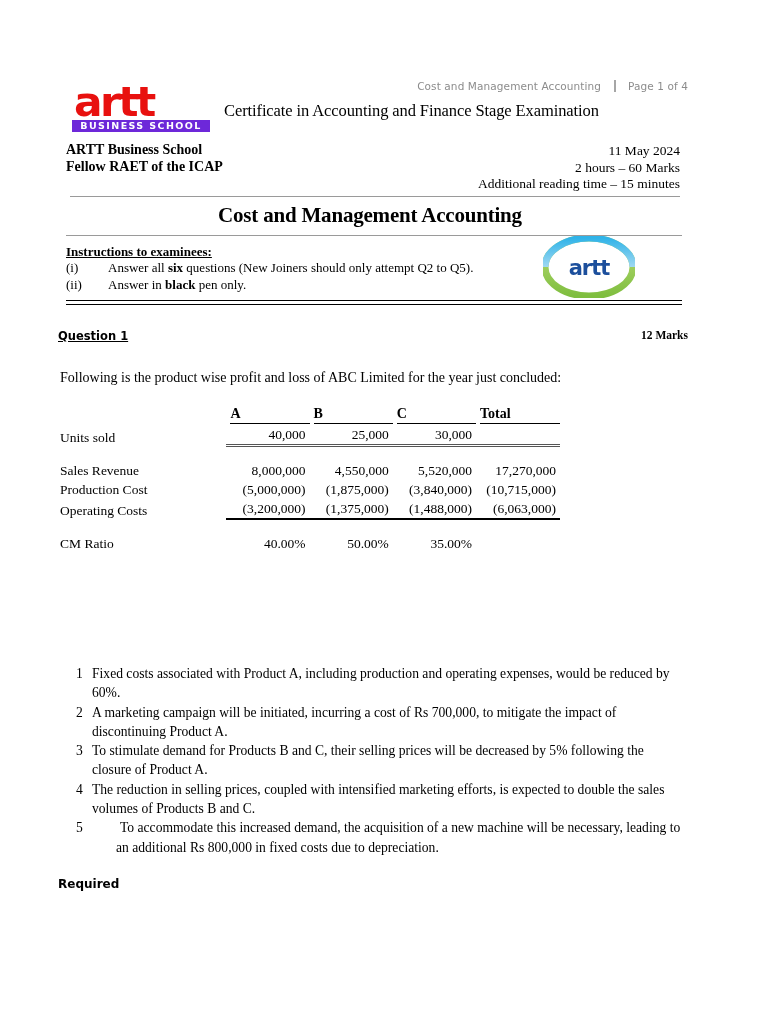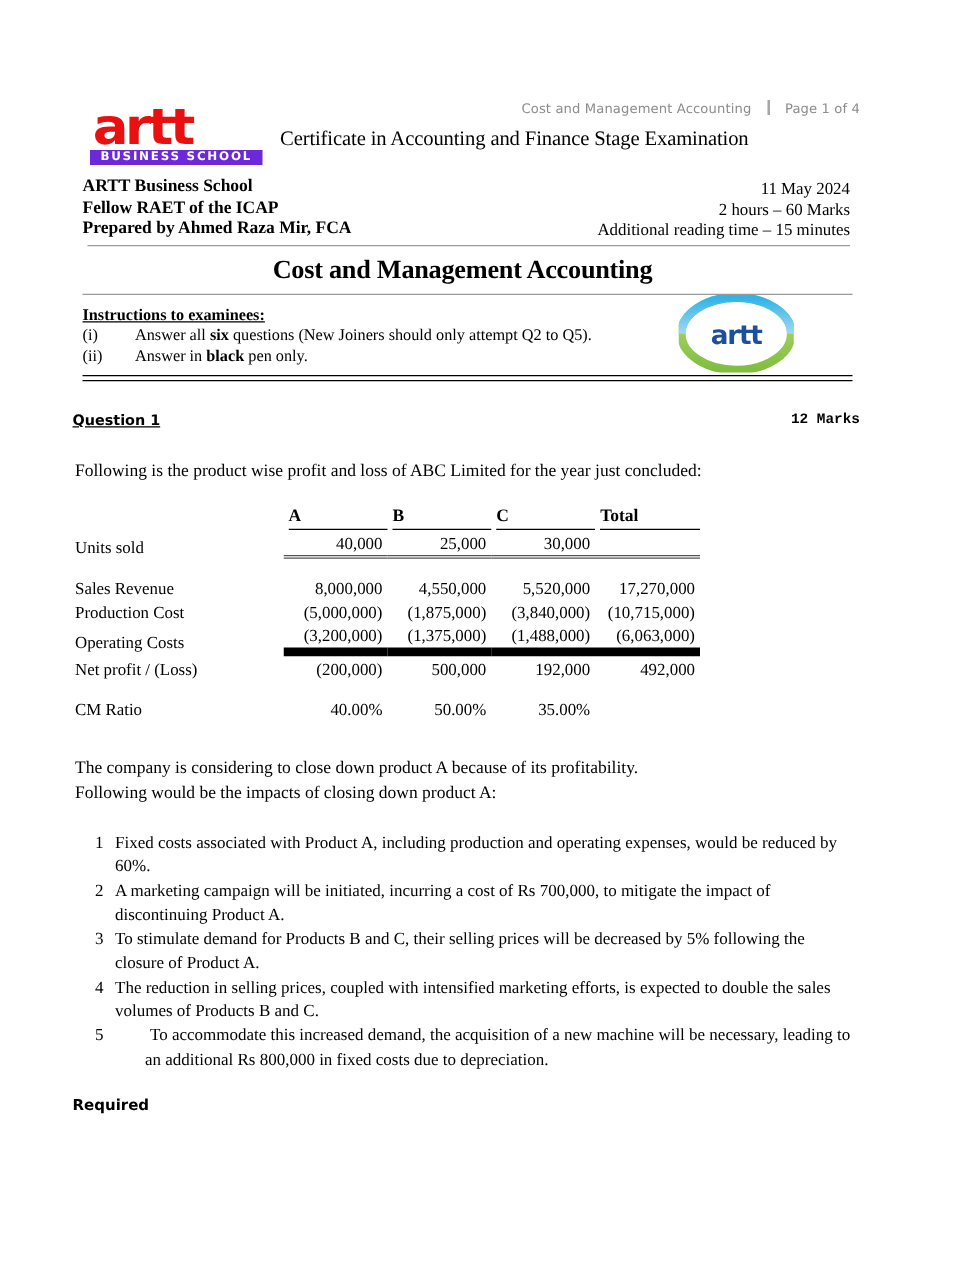--- a/index.html
+++ b/index.html
@@ -171,21 +171,21 @@
     font-weight: bold;
     font-size: 11.5px;
     text-decoration: underline;
   }
   .q-marks {
     position: absolute;
     left: 558px;
     top: 329px;
     width: 130px;
     text-align: right;
-    font-family: Liberation Mono, monospace;
+    font-family: Liberation Serif, serif;
     font-weight: bold;
     font-size: 11.5px;
   }
 
   .intro-line {
     position: absolute;
     left: 60px;
     top: 370px;
     font-size: 14px;
   }
@@ -226,21 +226,21 @@
     border-bottom: 1px solid #000;
     display: block;
     padding-bottom: 1px;
   }
   .row-units .num {
     border-bottom: 3px double #555;
     padding-bottom: 1px;
   }
   .row-units .lbl { border-bottom: none; }
   .row-subtot .num {
-    border-bottom: 7px solid #000000;
+    border-bottom: 2px solid #000000;
     padding-bottom: 1px;
   }
   .spacer-row td { height: 13px; }
 
   
   .para {
     position: absolute;
     left: 60px;
     font-size: 14px;
     line-height: 20px;
@@ -291,21 +291,20 @@
   <div class="logo-art">
     <div class="logo-word">artt</div>
     <div class="logo-sub">BUSINESS SCHOOL</div>
   </div>
 
   <div class="cert-title">Certificate in Accounting and Finance Stage Examination</div>
 
   <div class="meta-left">
     <div>ARTT Business School</div>
     <div>Fellow RAET of the ICAP</div>
-    <div>Prepared by Ahmed Raza Mir, FCA</div>
   </div>
   <div class="meta-right">
     <div>11 May 2024</div>
     <div>2 hours – 60 Marks</div>
     <div>Additional reading time – 15 minutes</div>
   </div>
 
   <div class="rule-thin" style="left:70px; top:196px; width:610px;"></div>
   <div class="subject-title">Cost and Management Accounting</div>
   <div class="rule-thin" style="left:66px; top:235px; width:616px;"></div>
@@ -393,46 +392,35 @@
       <td class="num">(3,840,000)</td>
       <td class="num">(10,715,000)</td>
     </tr>
     <tr class="row-subtot">
       <td class="lbl">Operating Costs</td>
       <td class="num">(3,200,000)</td>
       <td class="num">(1,375,000)</td>
       <td class="num">(1,488,000)</td>
       <td class="num">(6,063,000)</td>
     </tr>
-    <tr>
-      <td class="lbl">Net profit / (Loss)</td>
-      <td class="num">(200,000)</td>
-      <td class="num">500,000</td>
-      <td class="num">192,000</td>
-      <td class="num">492,000</td>
-    </tr>
 
     <tr class="spacer-row">
           <td colspan="5"></td>
         </tr>
 
     <tr>
       <td class="lbl">CM Ratio</td>
       <td class="num">40.00%</td>
       <td class="num">50.00%</td>
       <td class="num">35.00%</td>
       <td class="num"></td>
     </tr>
   </tbody>
     </table>
 
-  <div class="para" id="para-consider">
-    <div>The company is considering to close down product A because of its profitability.</div>
-    <div>Following would be the impacts of closing down product A:</div>
-  </div>
 
   <div class="impacts">
     <div class="imp-row">
       <div class="imp-num">1</div>
       <div class="imp-txt">Fixed costs associated with Product A, including production and operating expenses, would be reduced by 60%.</div>
     </div>
     <div class="imp-row">
       <div class="imp-num">2</div>
       <div class="imp-txt">A marketing campaign will be initiated, incurring a cost of Rs 700,000, to mitigate the impact of discontinuing Product A.</div>
     </div>

